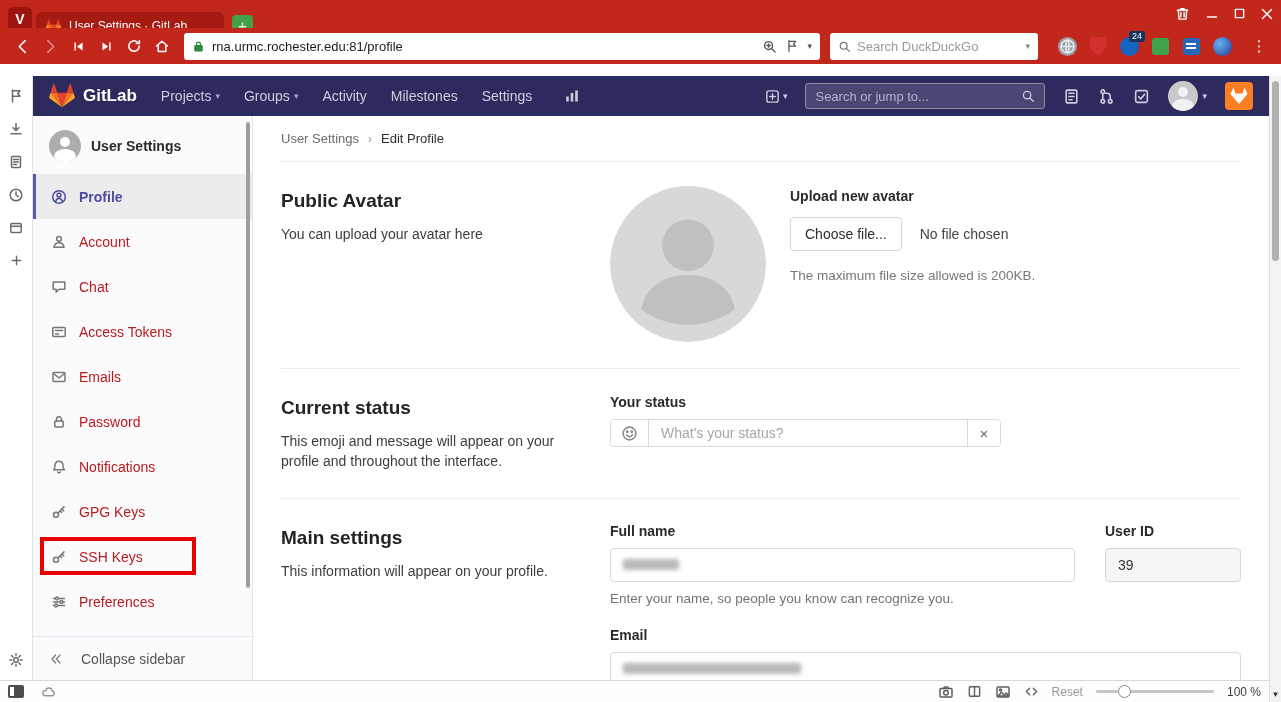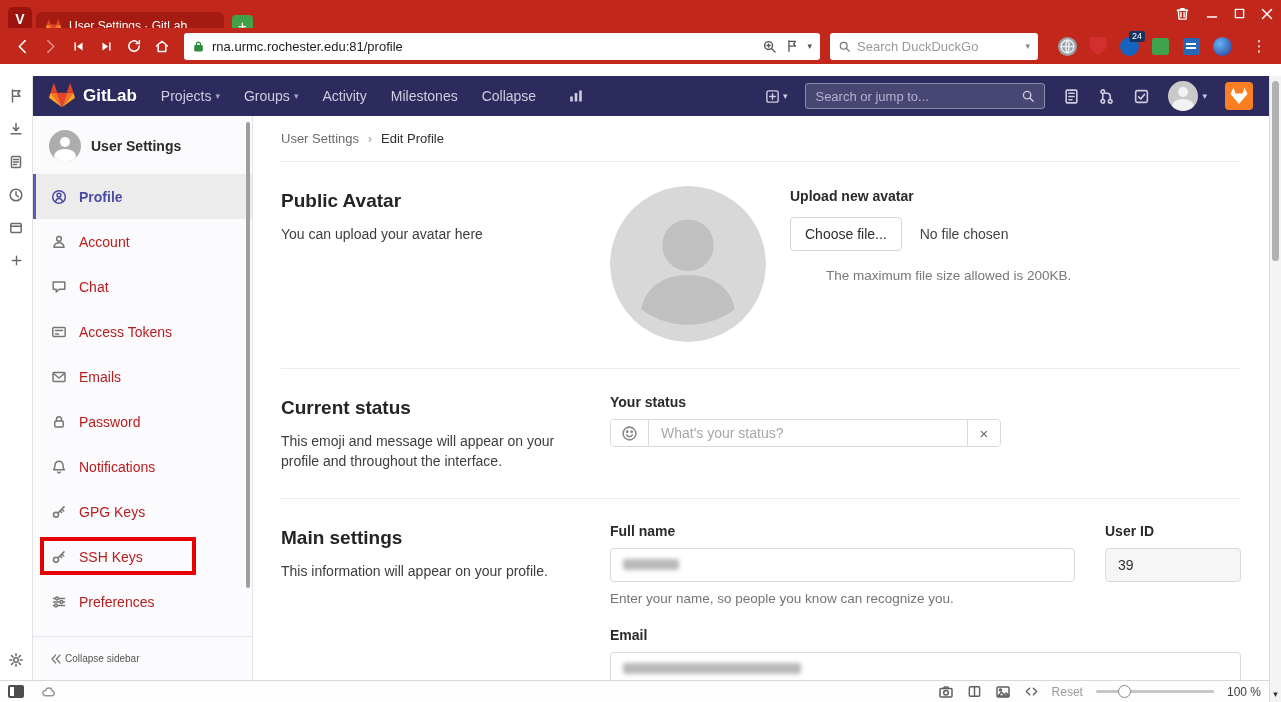--- a/index.html
+++ b/index.html
@@ -83,21 +83,21 @@
   .sb-head { display:flex; align-items:center; gap:10px; padding:14px 16px 12px; }
   .sb-head .av { width:32px; height:32px; border-radius:50%; background:#adadad; position:relative; overflow:hidden; flex:none; }
   .sb-head .av i { position:absolute; top:7px; left:11px; width:10px; height:10px; border-radius:50%; background:#fff; display:block; }
   .sb-head .av b { position:absolute; top:19px; left:5px; width:22px; height:14px; border-radius:50%; background:#fff; display:block; }
   .sb-head .t { font-size:14px; font-weight:bold; color:#2a2a2a; }
   .sb-item { height:45px; flex:none; display:flex; align-items:center; gap:12px; padding:0 16px 0 15px; font-size:14px; color:#b91c1c; border-left:3px solid transparent; position:relative; }
   .sb-item .icon { color:#767676; flex:none; }
   .sb-item.active { background:#ececec; border-left-color:#5a5ab5; color:#4b4ba3; font-weight:bold; }
   .sb-item.active .icon { color:#4b4ba3; }
   .ann-box { position:absolute; left:4px; right:56px; top:3px; bottom:4px; border:4px solid #e80000; pointer-events:none; }
-  .sb-collapse { margin-top:auto; height:44px; flex:none; border-top:1px solid #e6e4ea; display:flex; align-items:center; gap:2px; padding:0 16px; color:#555; font-size:10px; }
+  .sb-collapse { margin-top:auto; height:44px; flex:none; border-top:1px solid #e6e4ea; display:flex; align-items:center; gap:18px; padding:0 16px; color:#555; font-size:14px; }
   .sb-collapse .g { font-size:15px; color:#777; }
   .sb-scrollthumb { position:absolute; right:2px; top:6px; width:4px; height:466px; background:#9e9e9e; border-radius:2px; }
 
   
   .gl-content { flex:1; background:#fff; overflow:hidden; padding:0 28px; }
   .breadcrumb { height:46px; display:flex; align-items:center; gap:9px; border-bottom:1px solid #ececec; font-size:13px; }
   .bc-parent { color:#6b6b6b; }
   .bc-sep { color:#9e9e9e; font-size:12px; }
   .bc-current { color:#2e2e2e; }
 
@@ -108,21 +108,21 @@
   .sec-right { flex:1; }
 
   .avatar-flex { display:flex; }
   .avatar-circle { width:156px; height:156px; border-radius:50%; overflow:hidden; flex:none; }
   .upload-block { margin-left:24px; padding-top:2px; }
   .flabel { font-size:14px; font-weight:bold; color:#2a2a2a; }
   .upload-block .flabel { display:block; margin-bottom:13px; }
   .choose-row { display:flex; align-items:center; gap:18px; }
   .btn-default { padding:8px 14px; background:#fff; border:1px solid #d6d6d6; border-radius:4px; font-size:14px; color:#2e2e2e; font-family:"Liberation Sans",sans-serif; }
   .no-file { font-size:14px; color:#444; }
-  .note { font-size:13.5px; color:#787878; margin-top:17px;margin-left:36px; }
+  .note { font-size:13.5px; color:#787878; margin-top:17px; }
 
   .status-group { margin-top:8px; width:391px; height:28px; border:1px solid #d9d9d9; border-radius:4px; display:flex; overflow:hidden; background:#fff; }
   .emoji-btn { width:38px; flex:none; border-right:1px solid #d9d9d9; display:flex; align-items:center; justify-content:center; color:#8a8a8a; background:#fff; }
   .status-group input { flex:1; border:none; outline:none; padding:0 12px; font-size:14px; color:#333; font-family:"Liberation Sans",sans-serif; }
   .status-group input::placeholder { color:#a7a7a7; }
   .clear-btn { width:33px; flex:none; border-left:1px solid #d9d9d9; display:flex; align-items:center; justify-content:center; color:#666; font-size:15px; background:#fff; }
 
   .field-row { display:flex; }
   .fgrow { flex:1; margin-right:30px; }
   .ffix { width:136px; flex:none; }
@@ -347,21 +347,21 @@
           <span>Groups</span>
           <span class="caret">▾</span>
         </span>
       <span class="gl-link">
           <span>Activity</span>
         </span>
       <span class="gl-link">
           <span>Milestones</span>
         </span>
       <span class="gl-link">
-          <span>Collapse</span>
+          <span>Settings</span>
         </span>
       <span class="gl-link" style="margin-left:8px">
           <svg width="16" height="16" viewBox="0 0 16 16" fill="currentColor">
             <rect x="2.2" y="8.5" width="2.6" height="5"></rect>
             <rect x="6.7" y="5" width="2.6" height="8.5"></rect>
             <rect x="11.2" y="2.5" width="2.6" height="11"></rect>
           </svg>
         </span>
     </div>
     <div class="gl-right">

